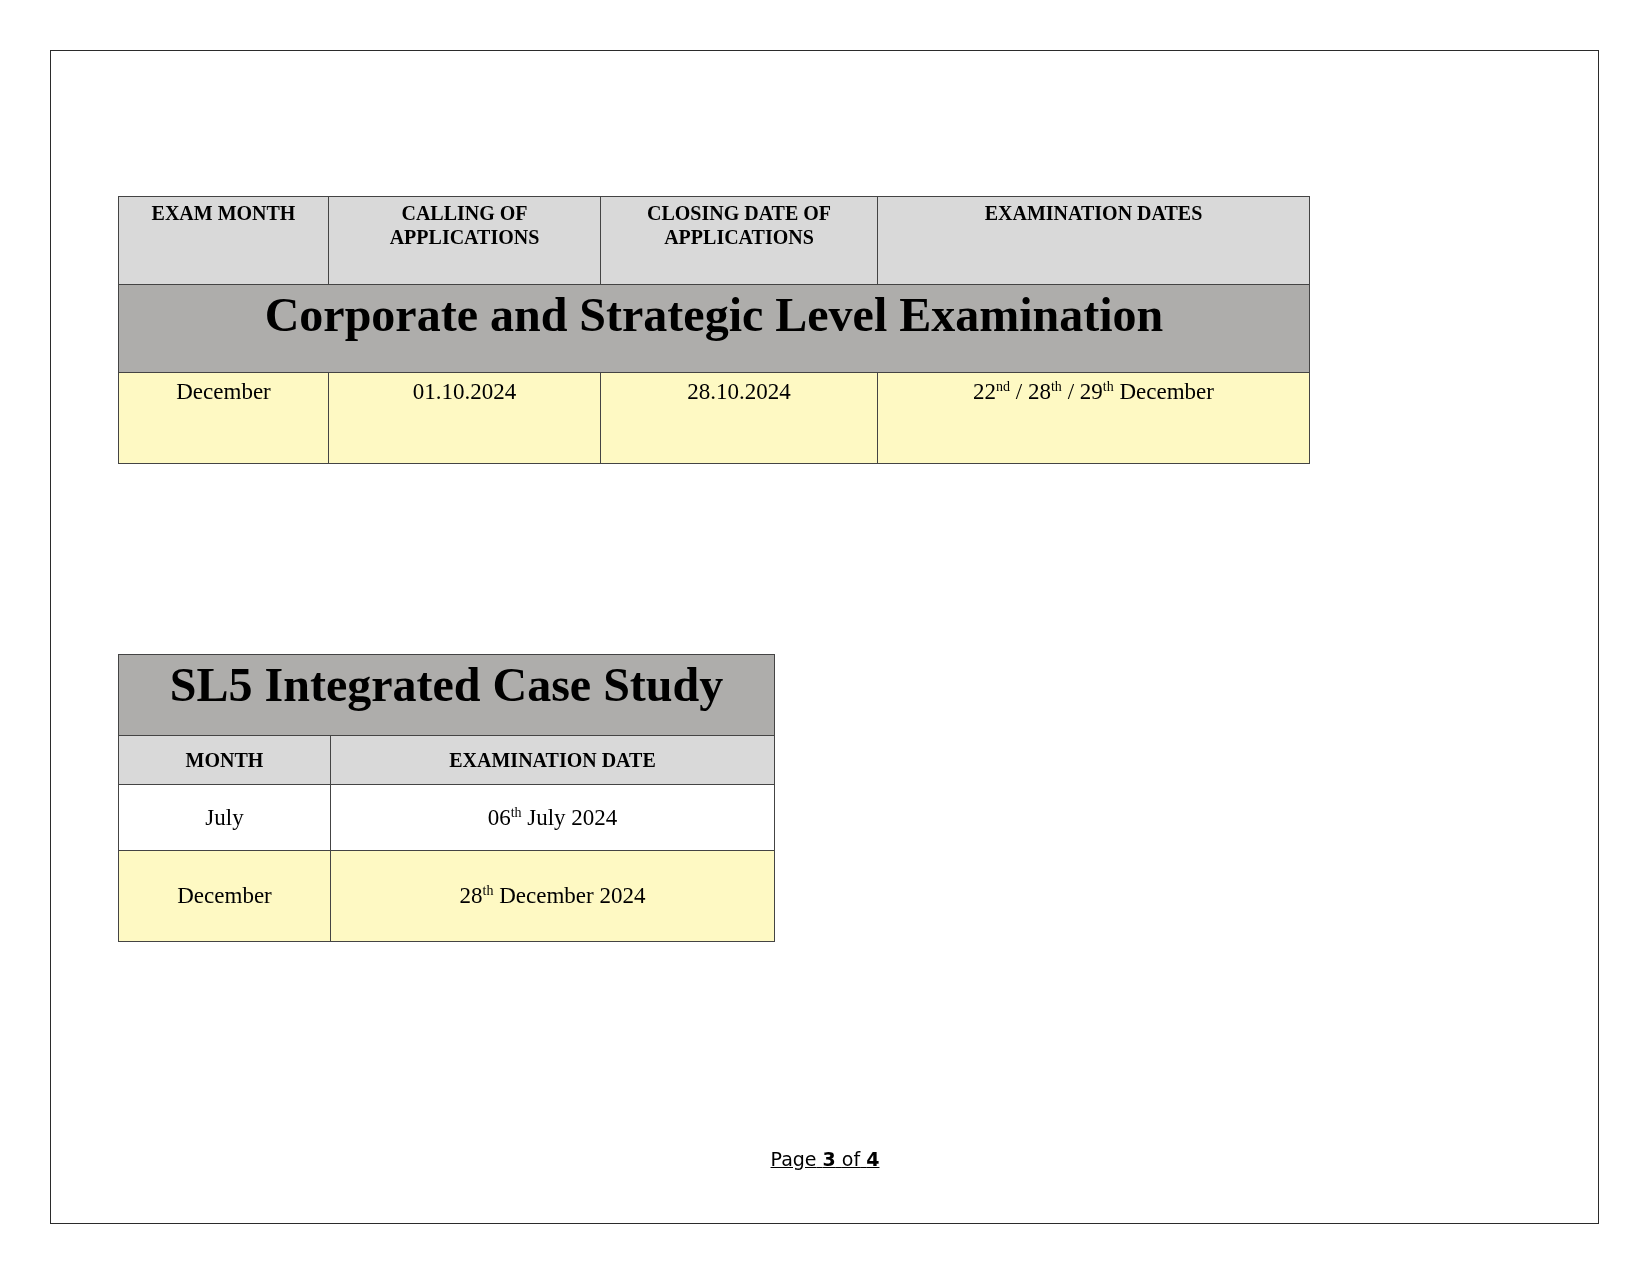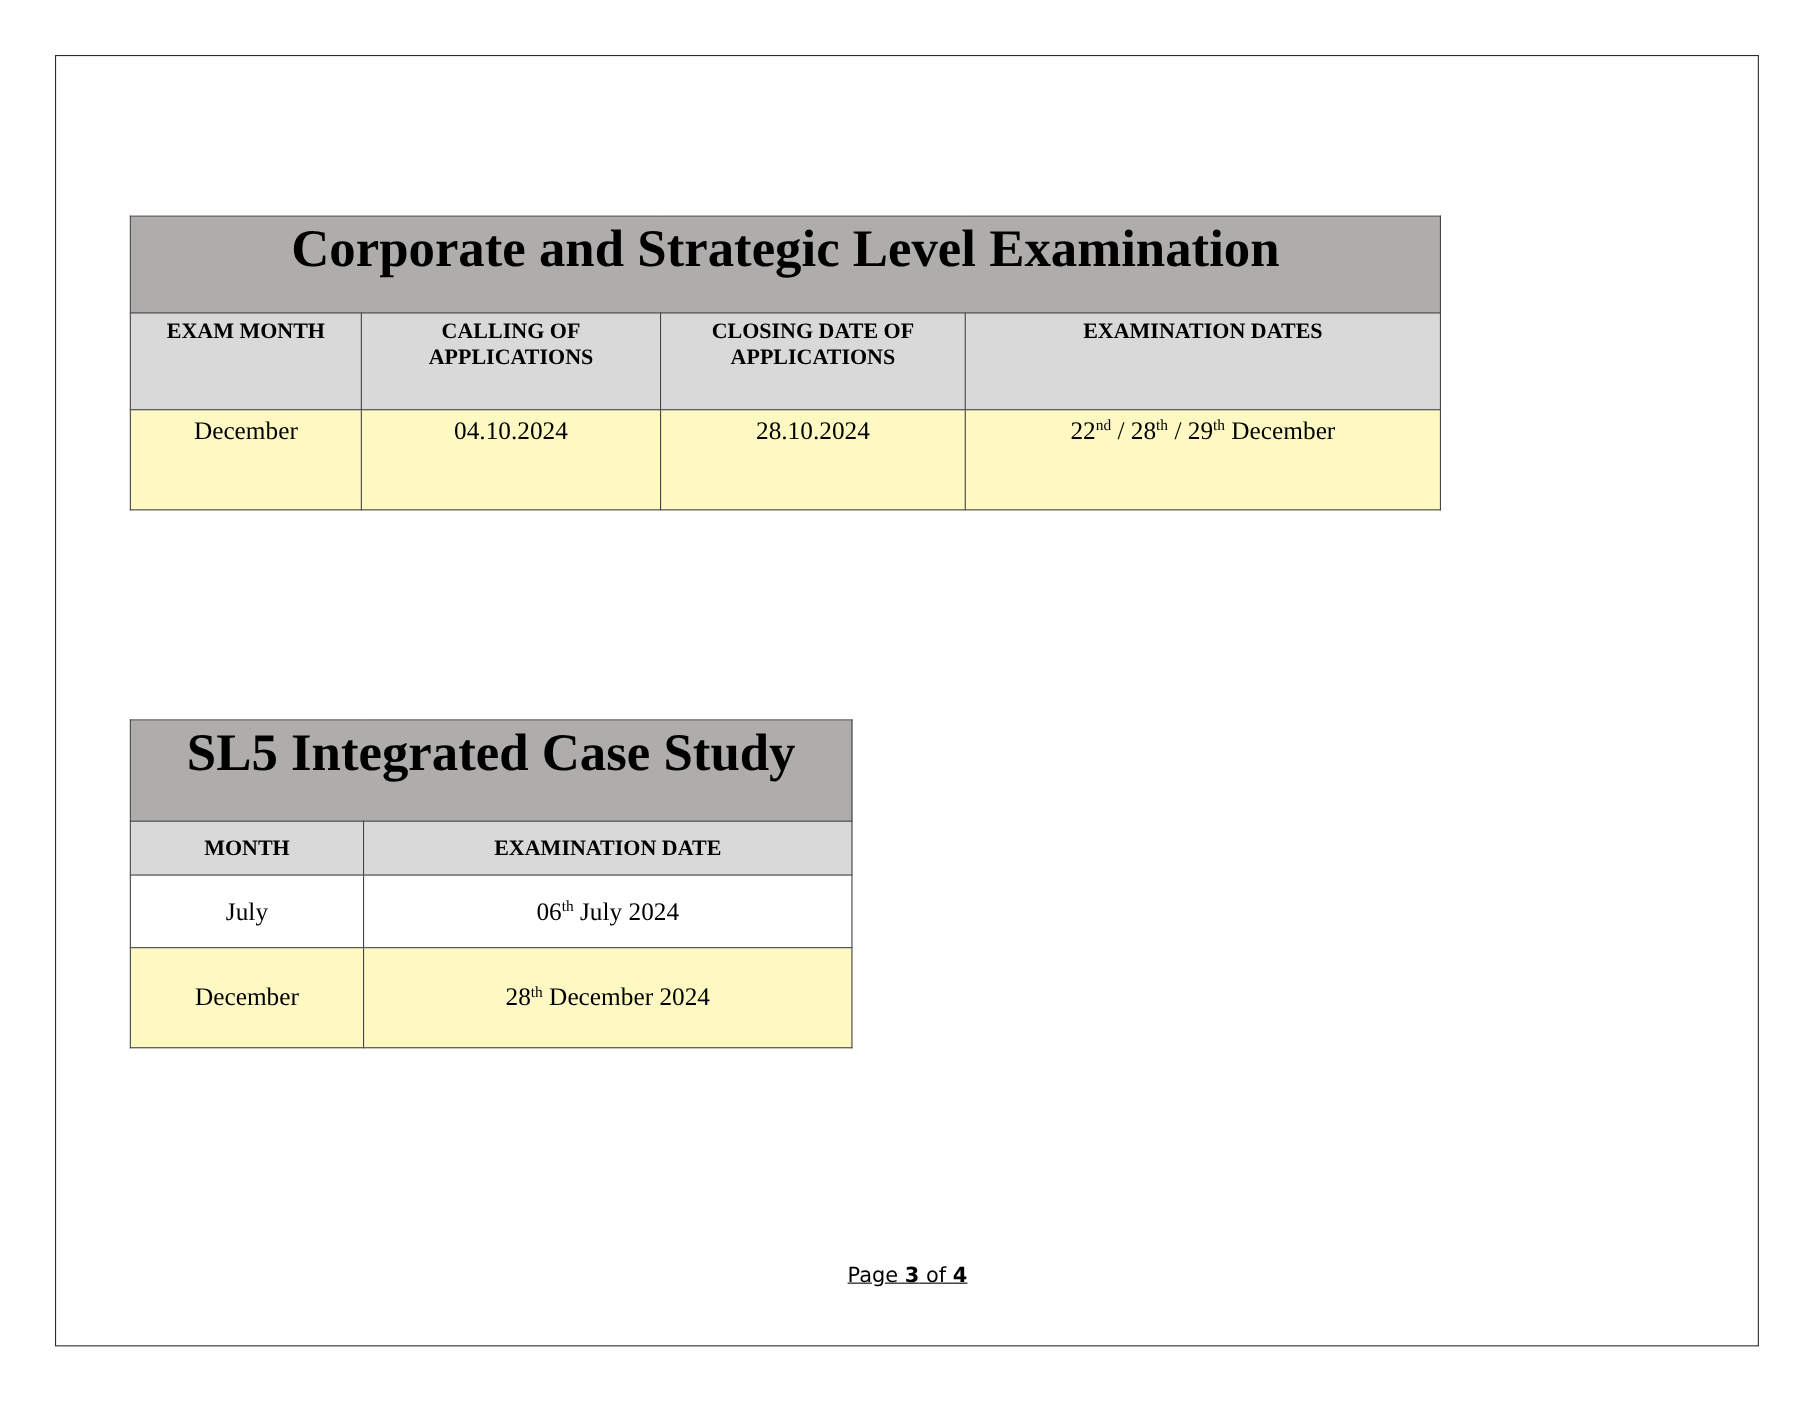--- a/index.html
+++ b/index.html
@@ -27,44 +27,44 @@
 
 <table id="t1">
   <colgroup>
     <col style="width:210px">
       <col style="width:272px">
       <col style="width:277px">
       <col style="width:432px">
   </colgroup>
   <tbody>
       <tr style="height:88px">
-    <td colspan="4" class="title-cell">Corporate and Strategic Level Examination</td>
-  </tr>
-  <tr style="height:88px">
     <td class="hdr">EXAM MONTH</td>
     <td class="hdr">CALLING OF APPLICATIONS</td>
     <td class="hdr">CLOSING DATE OF APPLICATIONS</td>
     <td class="hdr">EXAMINATION DATES</td>
   </tr>
+  <tr style="height:88px">
+    <td colspan="4" class="title-cell">Corporate and Strategic Level Examination</td>
+  </tr>
   <tr style="height:91px" class="row-grey">
     <td class="val">December</td>
-    <td class="val">04.10.2024</td>
+    <td class="val">01.10.2024</td>
     <td class="val">28.10.2024</td>
     <td class="val">22<sup>nd</sup> / 28<sup>th</sup> / 29<sup>th</sup><span> December</span></td>
   </tr>
 </tbody>
   </table>
 
 <table id="t2">
   <colgroup>
     <col style="width:212px">
       <col style="width:444px">
   </colgroup>
   <tbody>
-      <tr style="height:92px">
+      <tr style="height:81px">
     <td colspan="2" class="title-cell">SL5 Integrated Case Study</td>
   </tr>
   <tr style="height:49px">
     <td class="hdr t2-hdr">MONTH</td>
     <td class="hdr t2-hdr">EXAMINATION DATE</td>
   </tr>
   <tr style="height:66px" class="row-white">
     <td class="t2-val">July</td>
     <td class="t2-val"><span>06</span><sup>th</sup><span> July 2024</span></td>
   </tr>

